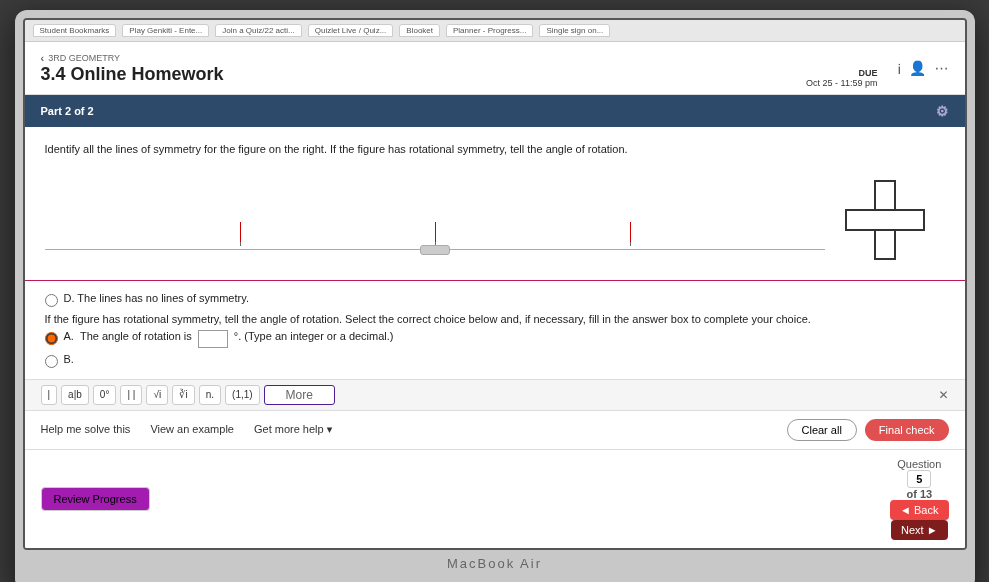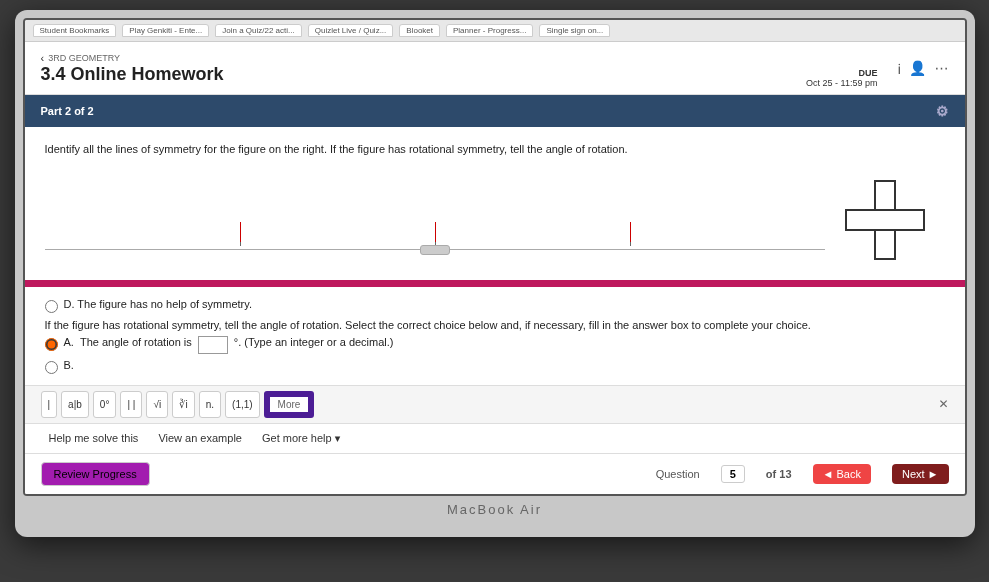--- a/index.html
+++ b/index.html
@@ -112,21 +112,21 @@
       align-items: center;
     }
     .settings-icon {
       color: #aac;
       font-size: 14px;
     }
     .question-box {
       background: #fff;
       margin: 0;
       padding: 14px 20px 10px 20px;
-      border-bottom: 7px solid #be185d;
+      border-bottom: 1px solid #be185d;
     }
     .question-text {
       font-size: 11px;
       color: #222;
       margin-bottom: 12px;
       line-height: 1.5;
     }
     .figure-area {
       display: flex;
       justify-content: space-between;
@@ -233,37 +233,37 @@
       background: #fff;
       border: 1px solid #ccc;
       border-radius: 3px;
       padding: 2px 6px;
       font-size: 10px;
       cursor: pointer;
       color: #333;
     }
     .more-btn {
       background: #fff;
-      border: 6px solid #4c1d95;
+      border: 1px solid #4c1d95;
       border-radius: 3px;
-      padding: 2px 8px;
-      font-size: 10px;
+      padding: 2px 21px;
+      font-size: 12px;
       cursor: pointer;
       color: #666;
     }
     .close-x {
       font-size: 12px;
       color: #666;
       cursor: pointer;
       background: none;
       border: none;
     }
     .action-row {
       background: #fff;
-      padding: 8px 24px;
+      padding: 8px 16px;
       display: flex;
       align-items: center;
       justify-content: space-between;
     }
     .action-links {
       display: flex;
       gap: 20px;
     }
     .action-link {
       font-size: 11px;
@@ -304,22 +304,23 @@
       background: #a21caf;
       border: 1px solid #ccc;
       border-radius: 4px;
       padding: 5px 12px;
       font-size: 11px;
       cursor: pointer;
     }
     .question-nav {
       display: flex;
       align-items: center;
-      gap: 21px;
-      font-size: 11px;
+      gap: 0;
+      font-size: 11px;
+      flex-direction: column;
     }
     .q-label { color: #555; }
     .q-number {
       border: 1px solid #ccc;
       padding: 2px 8px;
       border-radius: 3px;
       background: #fff;
       font-weight: bold;
     }
     .q-of { color: #555; font-weight: bold; }
@@ -415,21 +416,21 @@
           <div class="plus-figure">
             <div class="plus-v"></div>
             <div class="plus-h"></div>
           </div>
         </div>
       </div>
 
       <div class="symmetry-lines-area">
         <div class="option-row">
           <input type="radio" class="radio-input" name="sym_opt" style="">
-          <span>D.  The figure has no help of symmetry.</span>
+          <span>D.  The lines has no lines of symmetry.</span>
         </div>
 
         <div style="font-size:11px; color:#222; margin:6px 0 4px 0;">If the figure has rotational symmetry, tell the angle of rotation. Select the correct choice below and, if necessary, fill in the answer box to complete your choice.</div>
 
         <div class="option-row">
           <input type="radio" class="radio-input" name="rot_opt" checked="" style="">
           <span>A.</span>
           <span>The angle of rotation is</span>
           <input type="text" class="answer-box" style="">
           <span>°. (Type an integer or a decimal.)</span>
@@ -455,20 +456,24 @@
         </div>
         <button class="close-x">✕</button>
       </div>
 
       <div class="action-row">
         <div class="action-links">
           <a class="action-link">Help me solve this</a>
           <a class="action-link">View an example</a>
           <a class="action-link">Get more help ▾</a>
         </div>
+        <div class="action-btns">
+          <button class="clear-btn">Clear all</button>
+          <button class="check-btn">Final check</button>
+        </div>
       </div>
 
       <div class="bottom-nav">
         <button class="review-btn">Review Progress</button>
         <div class="question-nav">
           <span class="q-label">Question</span>
           <span class="q-number">5</span>
           <span class="q-of">of 13</span>
           <button class="nav-btn-back">◄ Back</button>
           <button class="nav-btn">Next ►</button>

